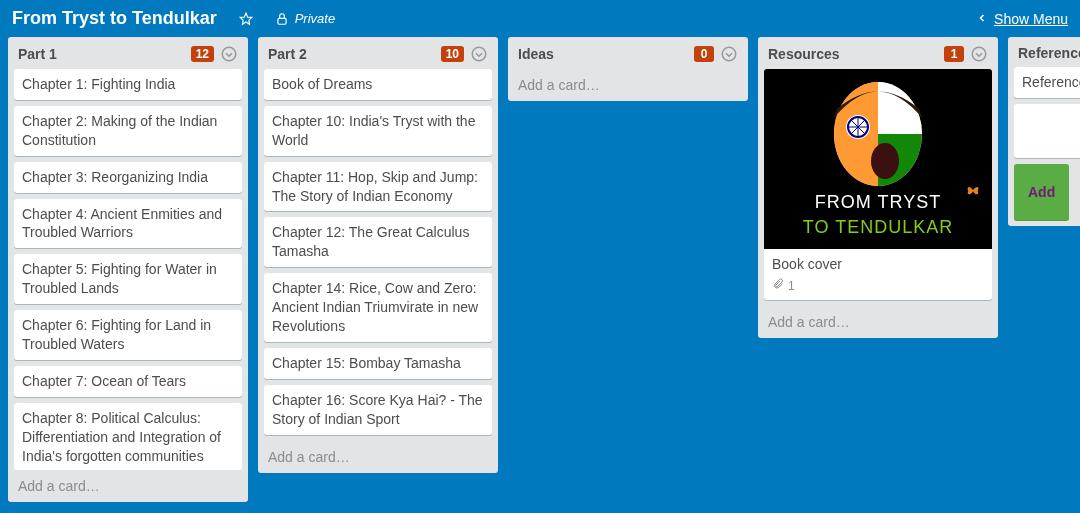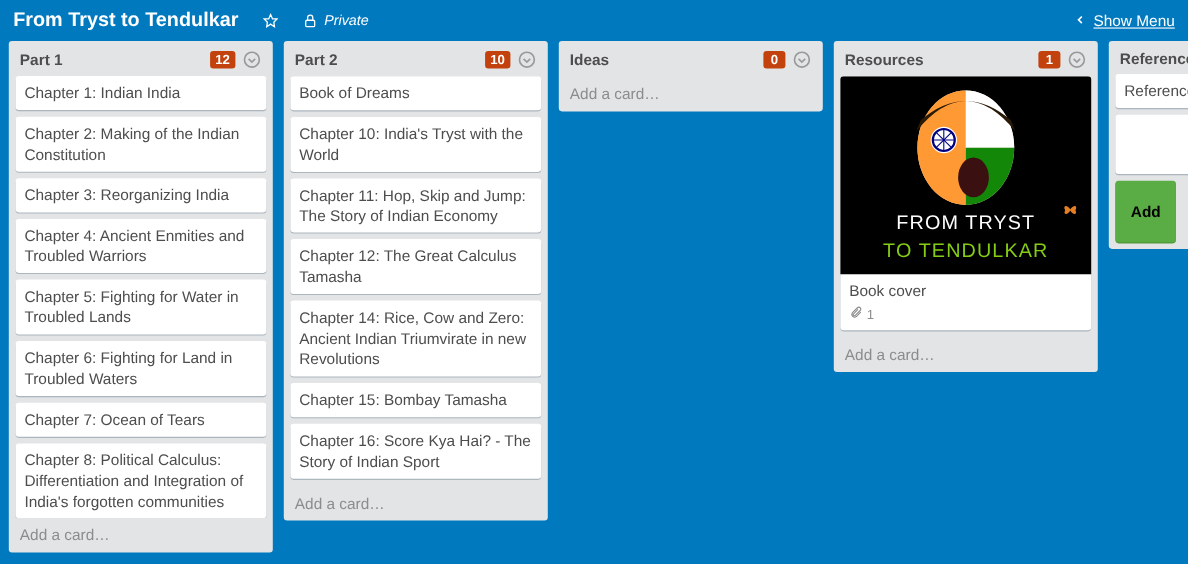--- a/index.html
+++ b/index.html
@@ -152,21 +152,21 @@
     border-radius: 3px;
     box-shadow: 0 1px 0 rgba(9,45,66,.25);
     padding: 6px 8px;
     min-height: 54px;
     margin-bottom: 6px;
     font-size: 14px;
   }
   .composer-actions { display: flex; align-items: center; gap: 8px; }
   .btn-add {
     background: #5aac44;
-    color: #000000;
+    color: #701a75;
     border: none;
     border-radius: 3px;
     padding: 20px 14px;
     font-size: 14px;
     font-weight: 700;
     cursor: pointer;
     box-shadow: 0 1px 0 #519839;
   }
   .composer-close { color:#999; cursor:pointer; }
   .composer-close svg { width:22px; height:22px; }
@@ -218,21 +218,21 @@
       <span class="list-name">Part 1</span>
       <span class="count-badge">12</span>
       <span class="list-menu-icon">
         <svg viewBox="0 0 24 24" fill="none" stroke="#999" stroke-width="2">
             <circle cx="12" cy="12" r="9"></circle>
             <polyline points="8 11 12 15 16 11"></polyline>
           </svg>
       </span>
     </div>
     <div class="list-cards">
-      <div class="card"><span>Chapter 1: Indian India</span></div>
+      <div class="card"><span>Chapter 1: Fighting India</span></div>
       <div class="card"><span>Chapter 2: Making of the Indian Constitution</span></div>
       <div class="card"><span>Chapter 3: Reorganizing India</span></div>
       <div class="card"><span>Chapter 4: Ancient Enmities and Troubled Warriors</span></div>
       <div class="card"><span>Chapter 5: Fighting for Water in Troubled Lands</span></div>
       <div class="card"><span>Chapter 6: Fighting for Land in Troubled Waters</span></div>
       <div class="card"><span>Chapter 7: Ocean of Tears</span></div>
       <div class="card"><span>Chapter 8: Political Calculus: Differentiation and Integration of India's forgotten communities</span></div>
 
     </div>
     <div class="add-card"><span>Add a card…</span></div>

